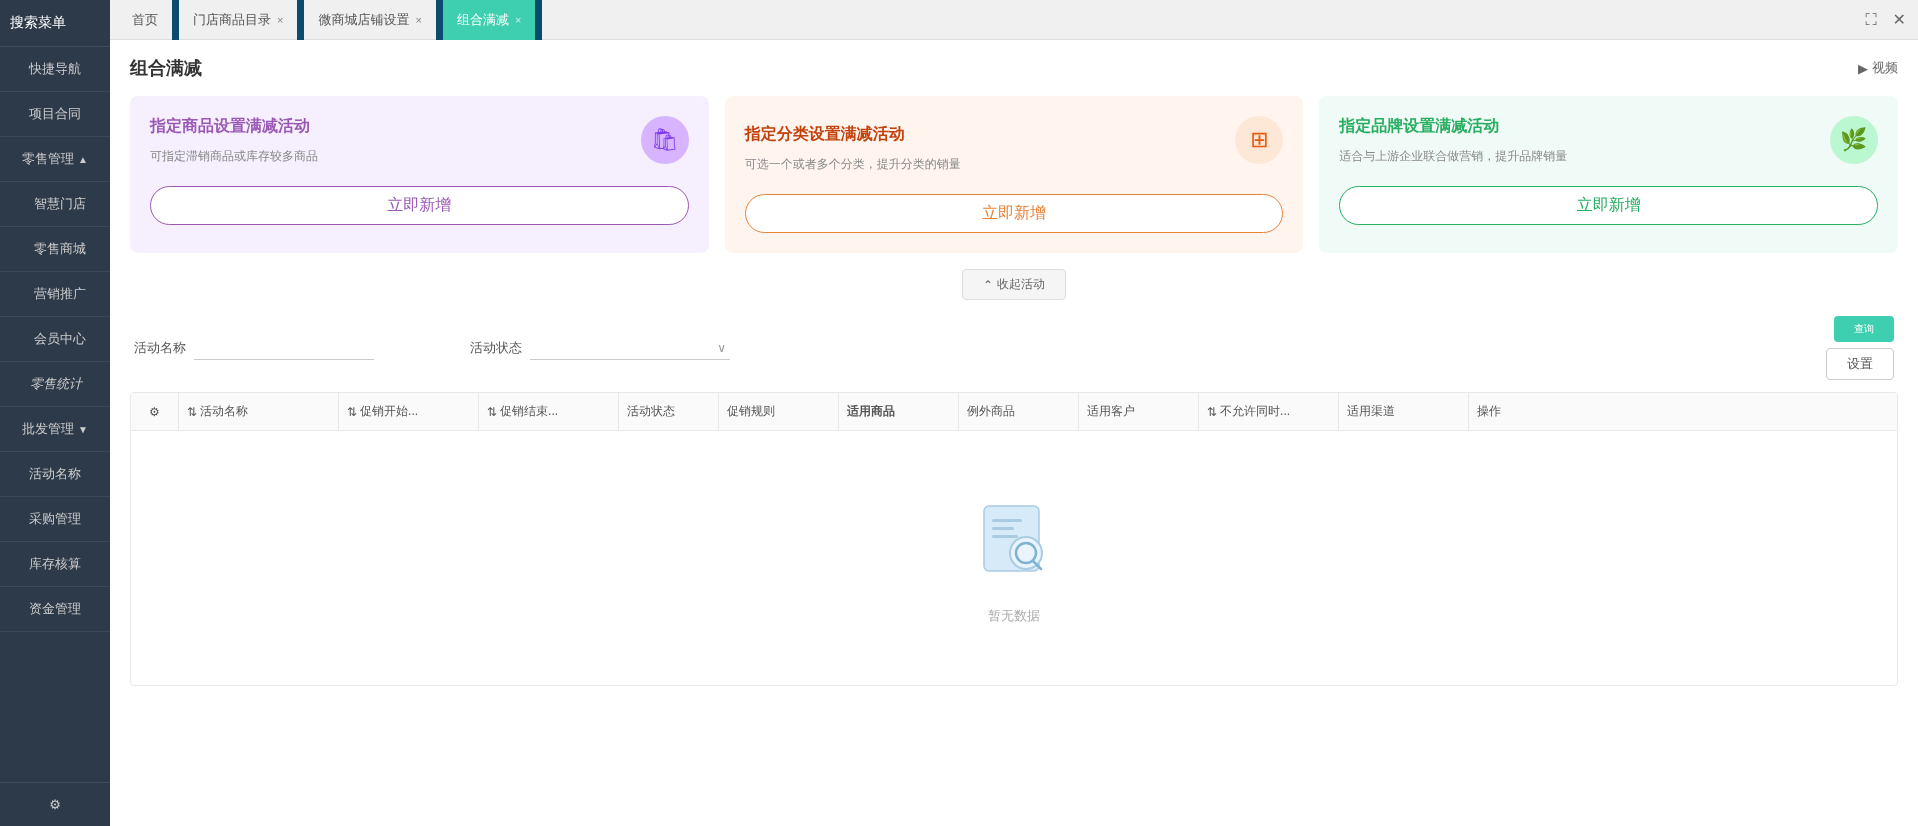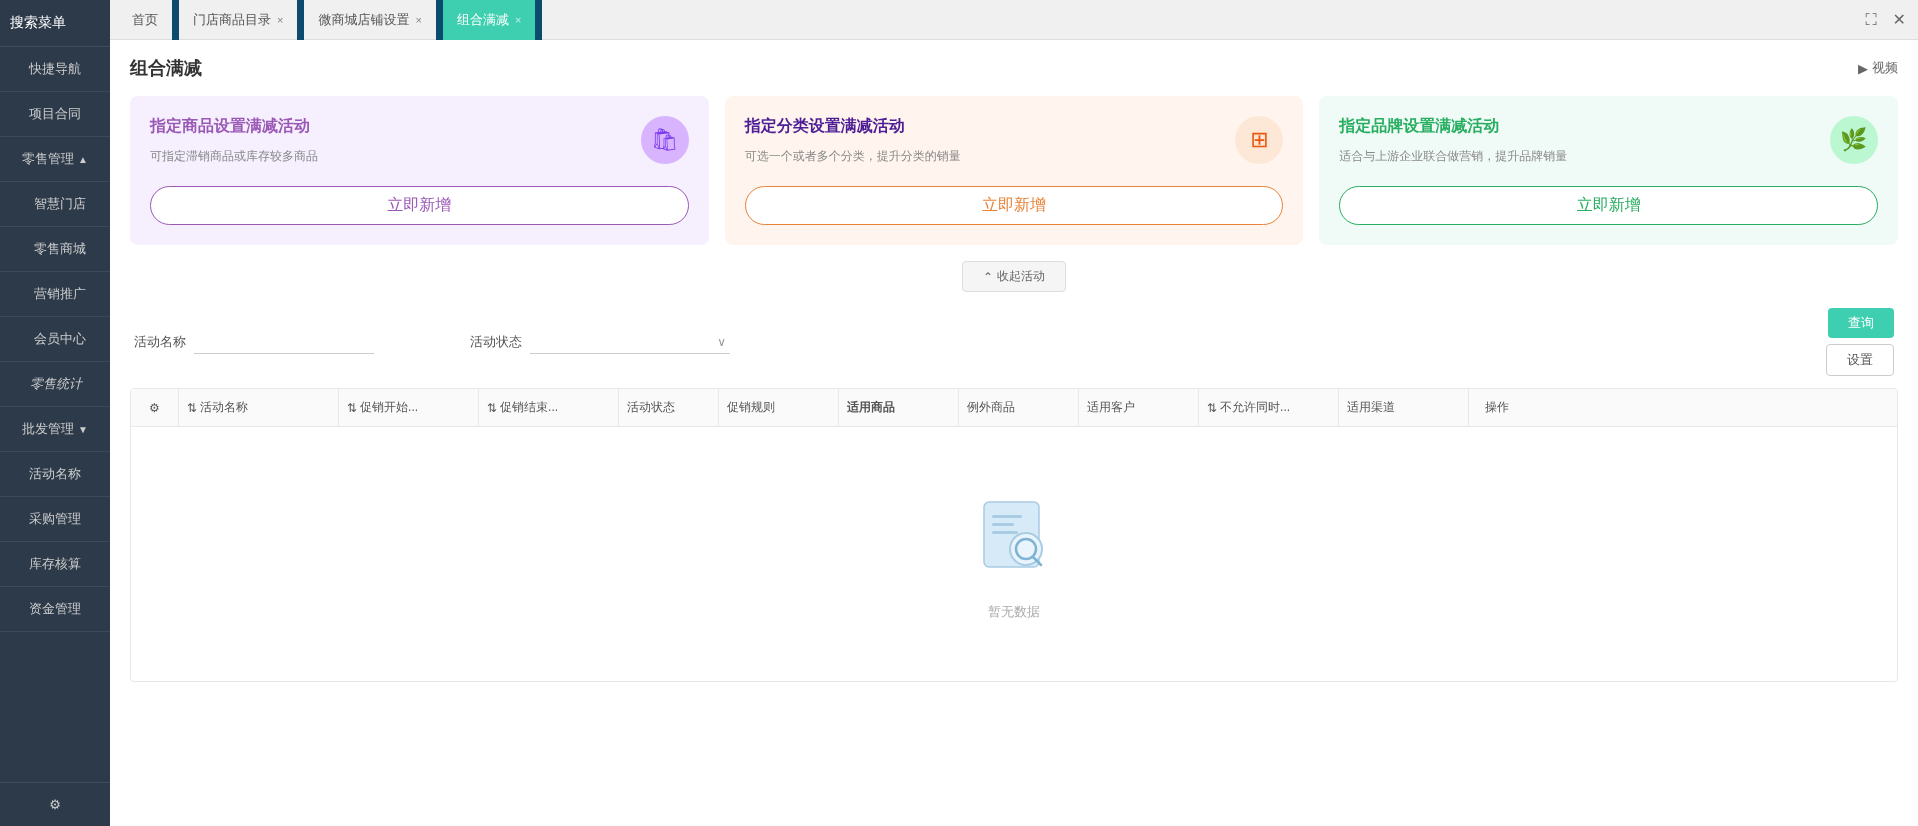--- a/index.html
+++ b/index.html
@@ -143,21 +143,21 @@
     .card-purple { background: #f5effe; }
     .card-orange { background: #fff5ee; }
     .card-green { background: #f0faf6; }
 
     .card-title {
       font-size: 16px;
       font-weight: bold;
       margin-bottom: 10px;
     }
     .card-purple .card-title { color: #9b59b6; }
-    .card-orange .card-title { color: #4c1d95; }
+    .card-orange .card-title { color: #c2410c; margin-top: 8px; }
     .card-green .card-title { color: #27ae60; }
 
     .card-desc {
       font-size: 12px;
       color: #888;
       margin-bottom: 20px;
       line-height: 1.6;
     }
 
     .card-icon {
@@ -260,21 +260,21 @@
       gap: 6px;
       align-items: flex-end;
     }
     .btn-query {
       background: #3ecfb0;
       color: #fff;
       border: none;
       border-radius: 4px;
       padding: 6px 20px;
       cursor: pointer;
-      font-size: 13px;
+      font-size: 10px;
     }
     .btn-settings {
       background: #fff;
       color: #555;
       border: 1px solid #ccc;
       border-radius: 4px;
       padding: 6px 20px;
       cursor: pointer;
       font-size: 13px;
     }
@@ -292,21 +292,21 @@
     }
     .th {
       padding: 10px 8px;
       font-size: 12px;
       color: #555;
       display: flex;
       align-items: center;
       gap: 3px;
       border-right: 1px solid #e8e8e8;
     }
-    .th:last-child { border-right: none; margin-left: 8px; }
+    .th:last-child { border-right: none; }
     .th-gear { width: 48px; justify-content: center; }
     .th-name { width: 160px; }
     .th-start { width: 140px; }
     .th-end { width: 140px; }
     .th-status { width: 100px; }
     .th-rule { width: 120px; }
     .th-goods { width: 120px; font-weight: bold; }
     .th-except { width: 120px; }
     .th-customer { width: 120px; }
     .th-notallow { width: 140px; }

